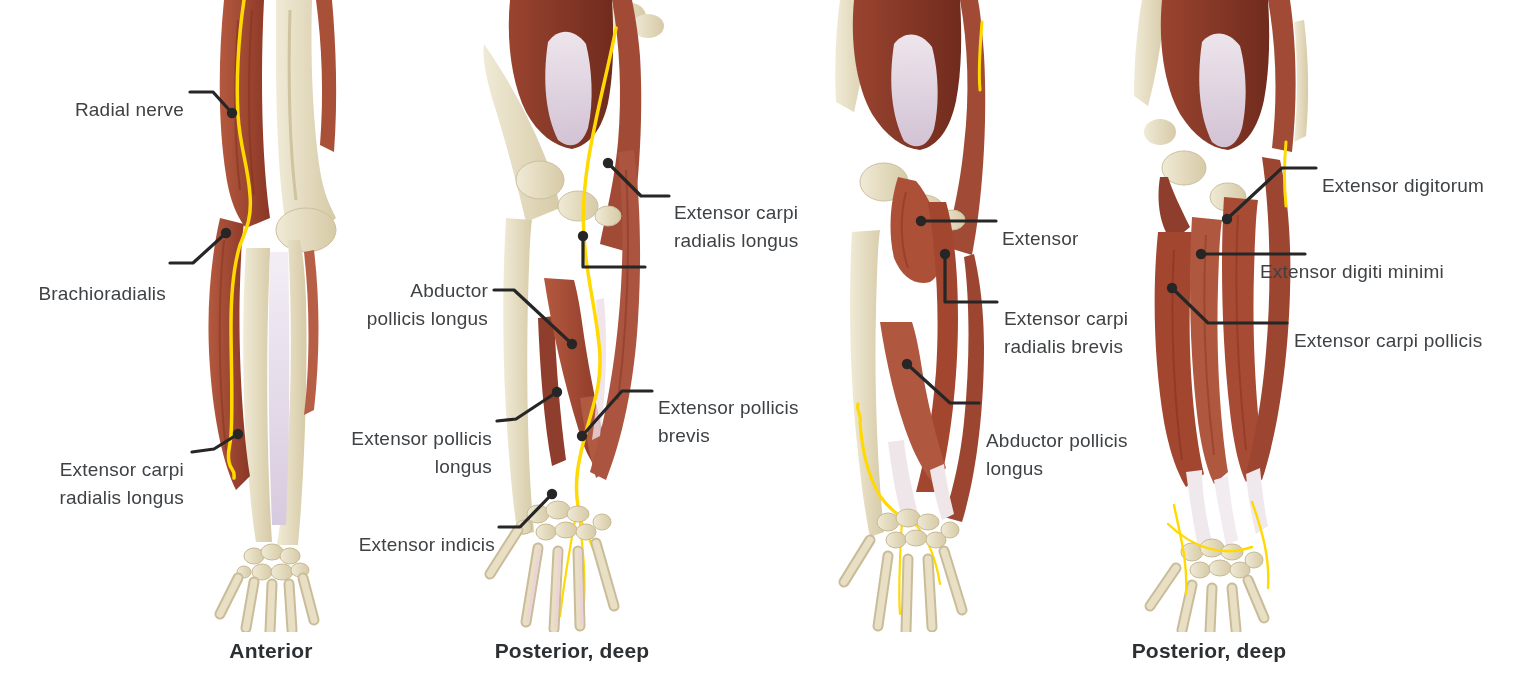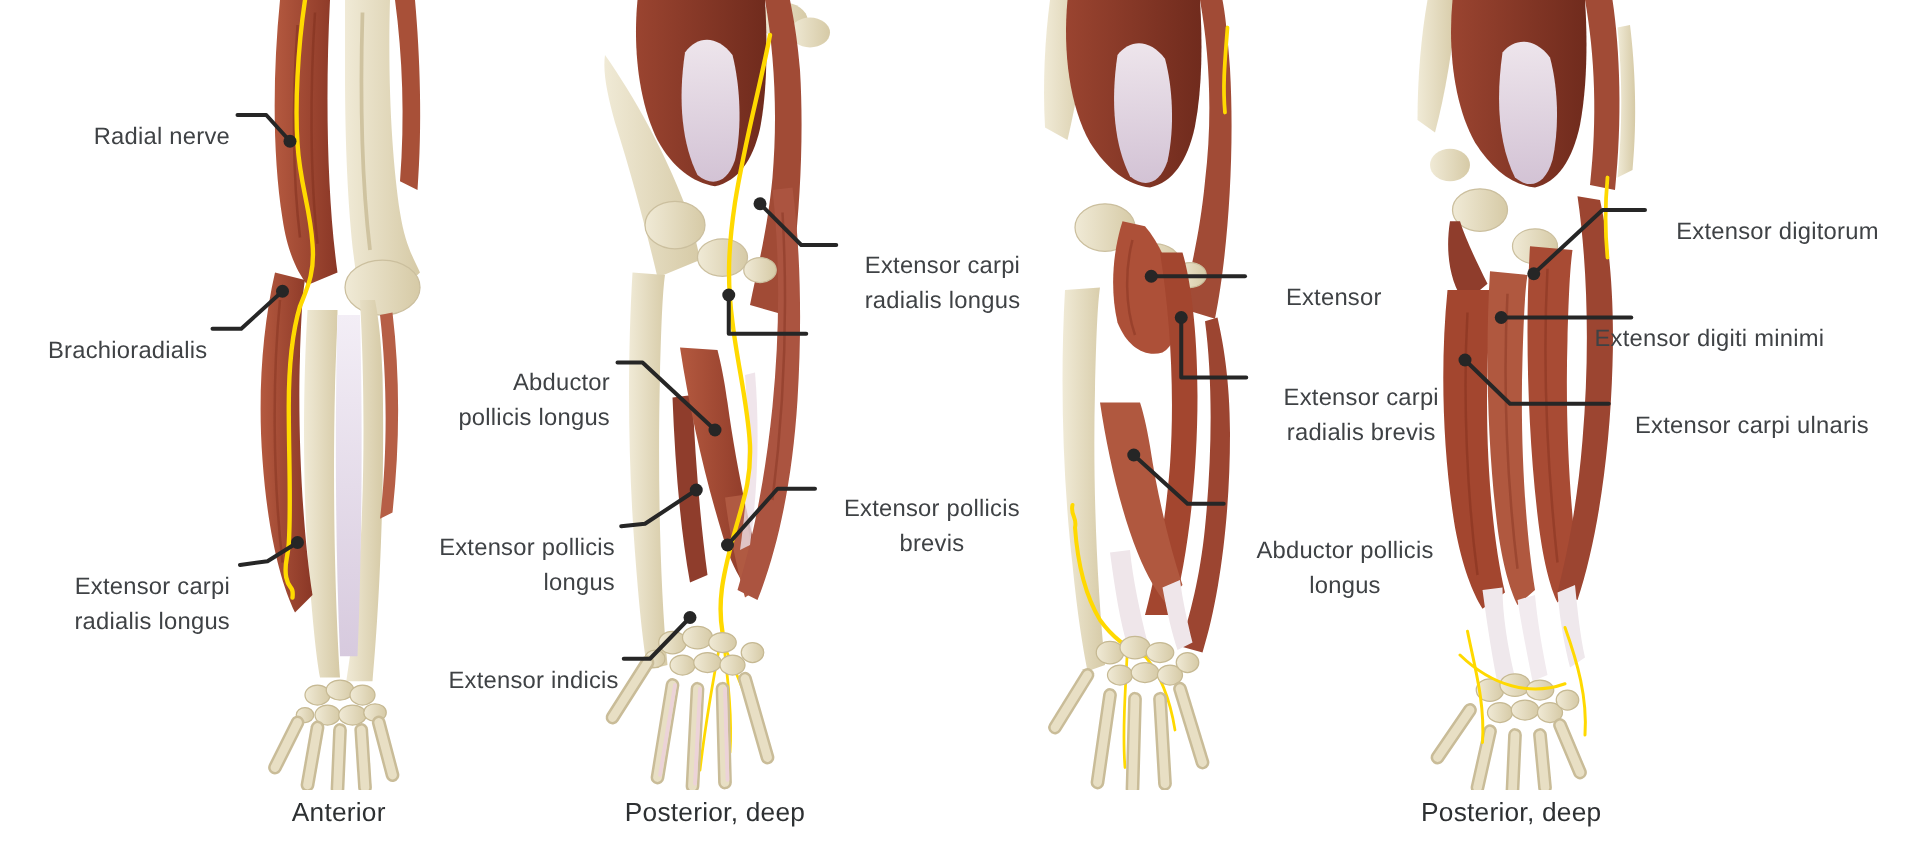--- a/index.html
+++ b/index.html
@@ -7,23 +7,23 @@
     position:relative;width:1536px;height:677px;background:#ffffff;
     font-family:"Liberation Sans",sans-serif;overflow:hidden;
   }
   .art{position:absolute;top:0;}
   .overlay{position:absolute;left:0;top:0;pointer-events:none;}
   .lbl{
     position:absolute;font-size:19px;line-height:28px;color:#3f4245;
     white-space:pre-line;letter-spacing:.2px;margin-top:17px;
   }
   .lbl-r{text-align:right;}
-  .lbl-l{text-align:center;}
+  .lbl-l{text-align:left;}
   .cap{
-    position:absolute;top:639px;font-size:21px;font-weight:400;color:#2d3032;
+    position:absolute;top:639px;font-size:21px;font-weight:700;color:#2d3032;
     text-align:center;letter-spacing:.2px;
   }
   .leader{fill:none;stroke:#262626;stroke-width:3.2;stroke-linecap:round;stroke-linejoin:round;}
   .ldot{fill:#262626;}
 </style>
 </head>
 <body>
 
 <div class="stage">
 
@@ -338,41 +338,41 @@
     <circle class="ldot" cx="582" cy="436" r="5.2"></circle>
     <circle class="ldot" cx="921" cy="221" r="5.2"></circle>
     <circle class="ldot" cx="945" cy="254" r="5.2"></circle>
     <circle class="ldot" cx="907" cy="364" r="5.2"></circle>
     <circle class="ldot" cx="1227" cy="219" r="5.2"></circle>
     <circle class="ldot" cx="1201" cy="254" r="5.2"></circle>
     <circle class="ldot" cx="1172" cy="288" r="5.2"></circle>
   </svg>
 
   <div class="lbl lbl-r" style="left:36px;top:79px;width:148px">Radial nerve</div>
-  <div class="lbl lbl-r" style="left:8px;top:250px;width:158px">Brachioradialis</div>
+  <div class="lbl lbl-r" style="left:8px;top:263px;width:158px">Brachioradialis</div>
   <div class="lbl lbl-r" style="left:16px;top:439px;width:168px">Extensor carpi
 radialis longus</div>
 
   <div class="lbl lbl-l" style="left:674px;top:182px;width:160px">Extensor carpi
 radialis longus</div>
-  <div class="lbl lbl-r" style="left:318px;top:276px;width:170px">Abductor
+  <div class="lbl lbl-r" style="left:318px;top:260px;width:170px">Abductor
 pollicis longus</div>
   <div class="lbl lbl-r" style="left:318px;top:408px;width:174px">Extensor pollicis
 longus</div>
   <div class="lbl lbl-r" style="left:330px;top:514px;width:165px">Extensor indicis</div>
   <div class="lbl lbl-l" style="left:658px;top:377px;width:175px">Extensor pollicis
 brevis</div>
 
   <div class="lbl lbl-l" style="left:1002px;top:208px;width:130px">Extensor</div>
   <div class="lbl lbl-l" style="left:1004px;top:288px;width:170px">Extensor carpi
 radialis brevis</div>
   <div class="lbl lbl-l" style="left:986px;top:410px;width:180px">Abductor pollicis
 longus</div>
 
   <div class="lbl lbl-l" style="left:1322px;top:155px;width:200px">Extensor digitorum</div>
   <div class="lbl lbl-l" style="left:1260px;top:241px;width:215px">Extensor digiti minimi</div>
-  <div class="lbl lbl-l" style="left:1294px;top:310px;width:215px">Extensor carpi ulnaris</div>
+  <div class="lbl lbl-l" style="left:1294px;top:310px;width:215px">Extensor carpi pollicis</div>
 
   <div class="cap" style="left:171px;width:200px">Anterior</div>
   <div class="cap" style="left:472px;width:200px">Posterior, deep</div>
   <div class="cap" style="left:1109px;width:200px">Posterior, deep</div>
 
 </div>
 
 </body></html>

